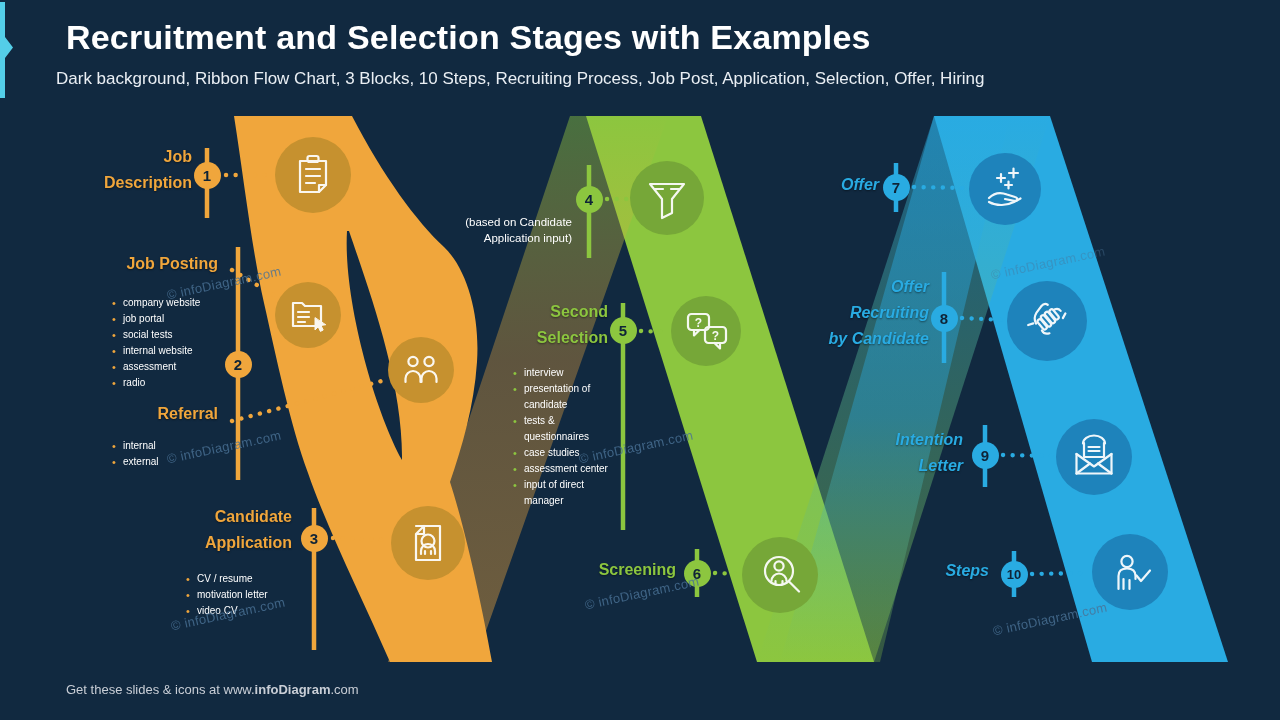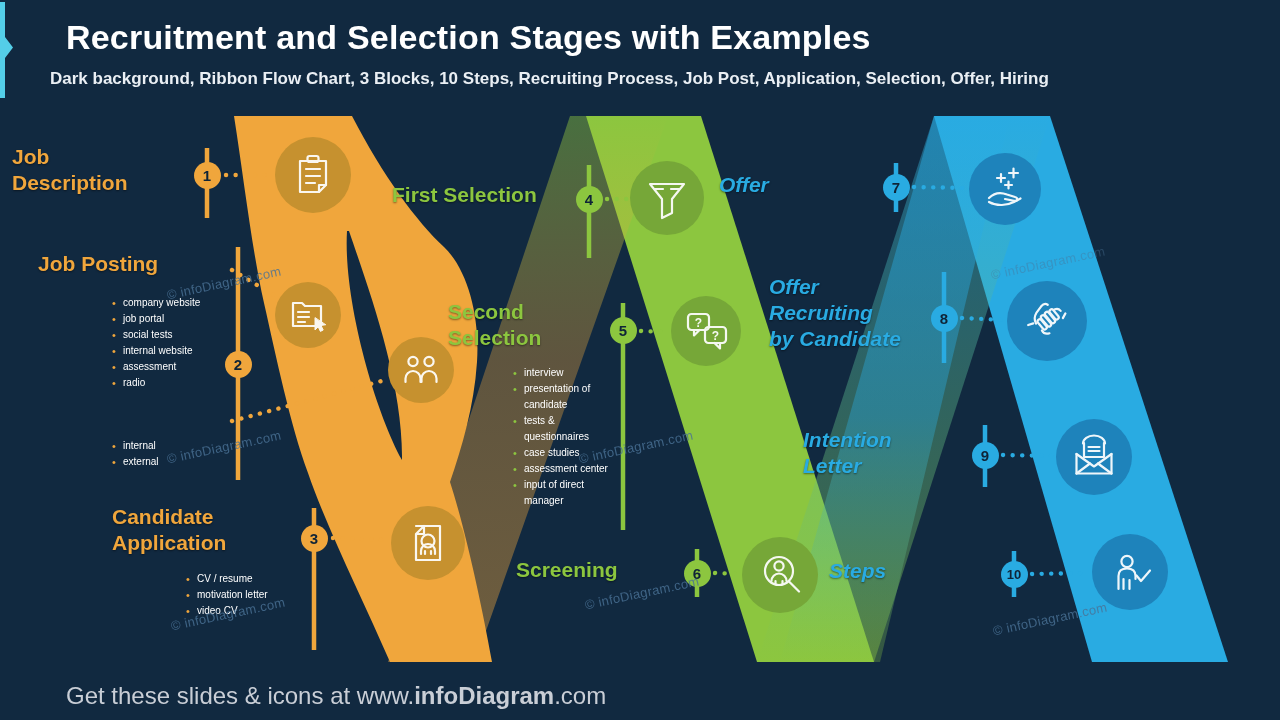--- a/index.html
+++ b/index.html
@@ -4,23 +4,23 @@
 <style>
   html,body{margin:0;padding:0;background:#000;}
   #slide{
     position:relative;width:1280px;height:720px;overflow:hidden;
     background:var(--background,#112940);
     font-family:"Liberation Sans",sans-serif;
   }
   svg text{font-family:"Liberation Sans",sans-serif;}
   
   .h-title{position:absolute;left:66px;top:18px;font-size:34px;font-weight:700;color:#fff;letter-spacing:.2px;white-space:nowrap;}
-  .h-sub{position:absolute;left:50px;top:69px;font-size:17px;font-weight:700;color:#EAEFF4;white-space:nowrap;}
-  
-  .lbl{position:absolute;font-weight:700;font-size:21px;line-height:26px;text-align:left;text-shadow:0 1px 2px rgba(0,0,0,.45);}
+  .h-sub{position:absolute;left:56px;top:69px;font-size:17px;font-weight:400;color:#EAEFF4;white-space:nowrap;}
+  
+  .lbl{position:absolute;font-weight:700;font-size:16px;line-height:26px;text-align:right;text-shadow:0 1px 2px rgba(0,0,0,.45);}
   .lbl.o{color:var(--orange);}
   .lbl.g{color:var(--green);}
   .lbl.b{color:var(--blue);font-style:italic;}
   
   .blist{position:absolute;margin:4px;padding:0;list-style:none;font-size:10px;line-height:16px;color:#fff;}
   .blist li{position:relative;padding-left:11px;}
   .blist li::before{content:"\2022";position:absolute;left:0;top:0;font-size:11px;}
   .blist.o li::before{color:var(--orange);}
   .blist.g li::before{color:var(--green);}
   .note{position:absolute;font-size:11.5px;line-height:16px;color:#fff;text-align:right;}
@@ -29,21 +29,21 @@
     text-align:center;line-height:27px;font-size:15px;font-weight:700;color:var(--badge-number);}
   .badge.o{background:var(--orange);}
   .badge.g{background:var(--green);}
   .badge.b{background:var(--blue);}
   .badge.ten{font-size:13px;}
   
   .wm{position:absolute;font-size:13px;color:var(--watermark);opacity:.8;white-space:nowrap;
       transform:translate(-50%,-50%) rotate(-12deg);letter-spacing:.3px;}
   .wm.faint{opacity:.4;}
   
-  .footer{position:absolute;left:66px;top:682px;font-size:24px;color:var(--footer-text);}
+  .footer{position:absolute;left:66px;top:682px;font-size:13px;color:var(--footer-text);}
   .footer b{font-weight:700;}
   
   .f-green{fill:var(--green);}
   .f-orange{fill:var(--orange);}
   .f-blue{fill:var(--blue);}
   .c-orange{fill:var(--orange-dark);}
   .c-green{fill:var(--green-dark);}
   .c-blue{fill:var(--blue-dark);}
   .ln-o{stroke:var(--orange);}
   .ln-g{stroke:var(--green);}
@@ -225,38 +225,39 @@
   </div>
   <ul class="blist o" style="left:108px;top:291px;width:112px">
     <li>company website</li>
     <li>job portal</li>
     <li>social tests</li>
     <li>internal website</li>
     <li>assessment</li>
     <li>radio</li>
   </ul>
 
+  <div class="lbl o" style="left:38px;top:401px;width:180px">
+    <span>Referral</span>
+  </div>
   <ul class="blist o" style="left:108px;top:434px;width:112px">
     <li>internal</li>
     <li>external</li>
   </ul>
 
   <div class="lbl o" style="left:112px;top:504px;width:180px">
     <span>Candidate</span><br>
     <span>Application</span>
   </div>
   <ul class="blist o" style="left:182px;top:567px;width:122px">
     <li>CV / resume</li>
     <li>motivation letter</li>
     <li>video CV</li>
   </ul>
 
-  <div class="lbl g" style="left:392px;top:182px;width:180px">
-    <span>First Selection</span>
-  </div>
+  <div class="note" style="left:444px;top:214px;width:128px">(based on Candidate Application input)</div>
 
   <div class="lbl g" style="left:448px;top:299px;width:160px">
     <span>Second</span><br>
     <span>Selection</span>
   </div>
   <ul class="blist g" style="left:509px;top:361px;width:100px">
     <li>interview</li>
     <li>presentation of candidate</li>
     <li>tests &amp; questionnaires</li>
     <li>case studies</li>

